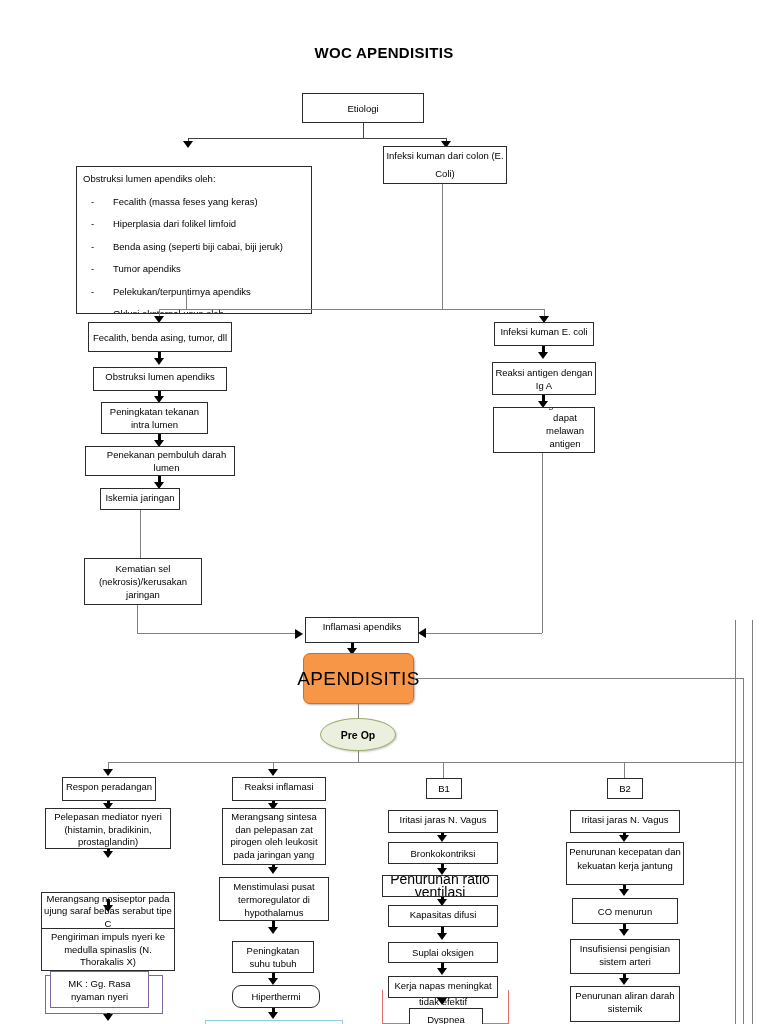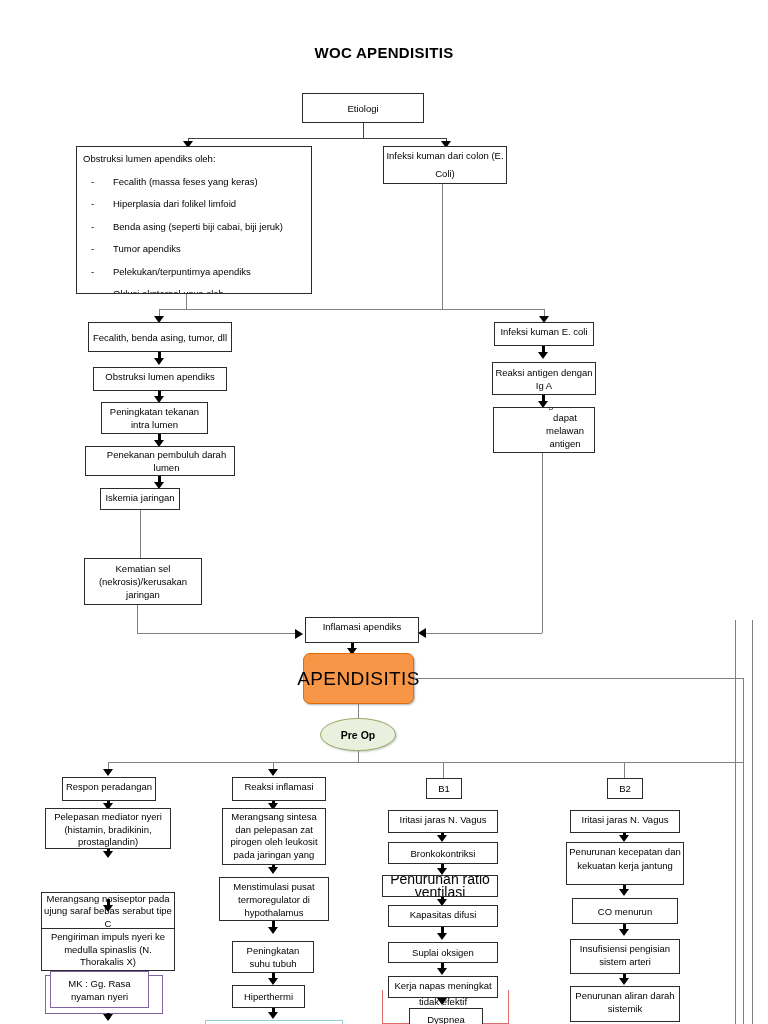--- a/index.html
+++ b/index.html
@@ -50,20 +50,21 @@
     align-items: flex-start;
     padding-top: 2px;
   }
 
   .box.left {
     text-align: left;
     justify-content: flex-start;
     align-items: flex-start;
     padding: 4px 6px;
     line-height: 15.5px;
+    margin-top: 20px;
   }
 
   .etiologi-list {
     margin: 0;
     padding: 0;
     list-style: none;
     font-size: 9.5px;
   }
   .etiologi-list li {
     display: flex;
@@ -329,21 +330,21 @@
   </div>
   <div class="stem" style="left:272px; top:921px; height:10px;"></div>
   <div class="arrow-d" style="left:268px; top:927px;"></div>
 
   <div class="abs box" style="left:232px; top:941px; width:82px; height:32px;">
     <span class="txt">Peningkatan suhu tubuh</span>
   </div>
   <div class="stem" style="left:272px; top:973px; height:8px;"></div>
   <div class="arrow-d" style="left:268px; top:978px;"></div>
 
-  <div class="abs box" style="left:232px; top:985px; width:73px; height:23px;">
+  <div class="abs box" style="left:232px; top:985px; width:88px; height:23px;border-radius:9px;">
     <span class="txt">Hiperthermi</span>
   </div>
   <div class="stem" style="left:272px; top:1008px; height:7px;"></div>
   <div class="arrow-d" style="left:268px; top:1012px;"></div>
   <div class="abs box blue" style="left:205px; top:1020px; width:138px; height:20px;"></div>
 
   <div class="abs box" style="left:426px; top:778px; width:36px; height:21px;">
     <span class="txt">B1</span>
   </div>
   <div class="abs box clip" style="left:388px; top:810px; width:110px; height:23px;">

